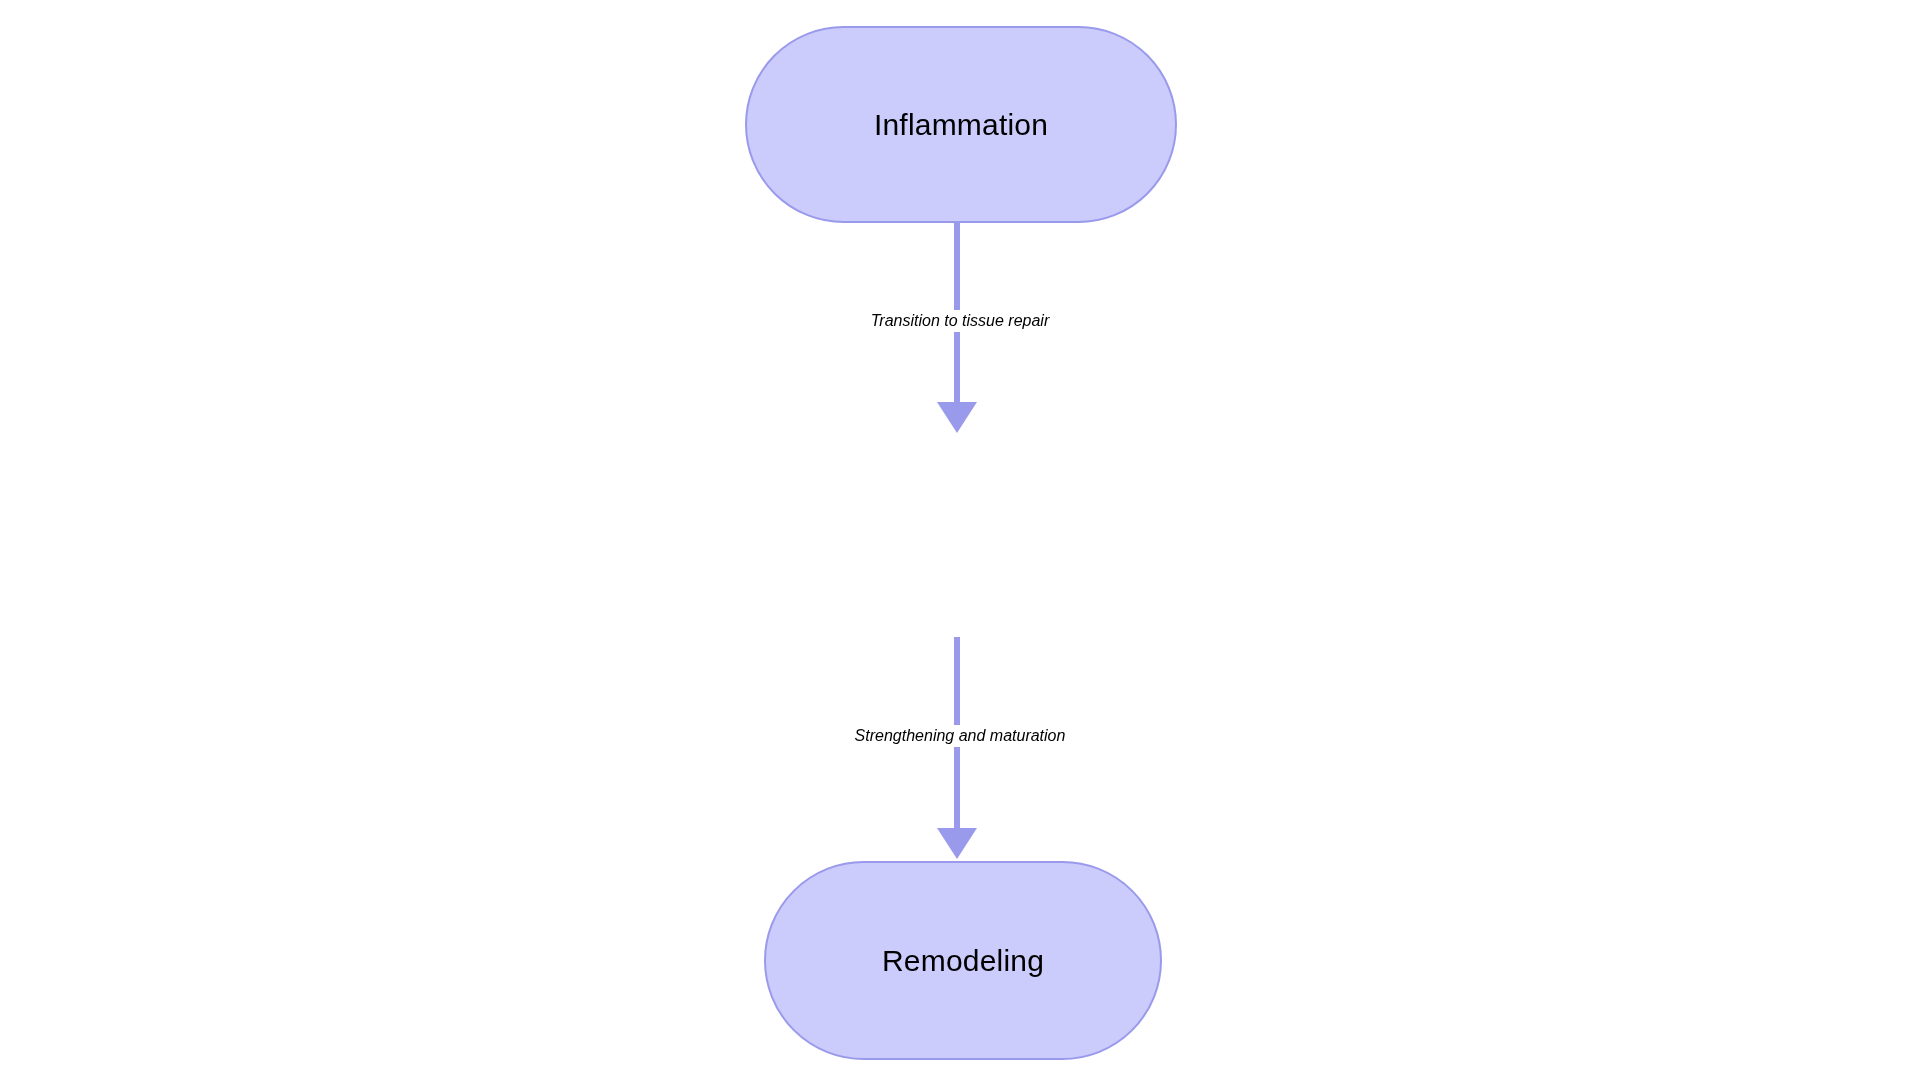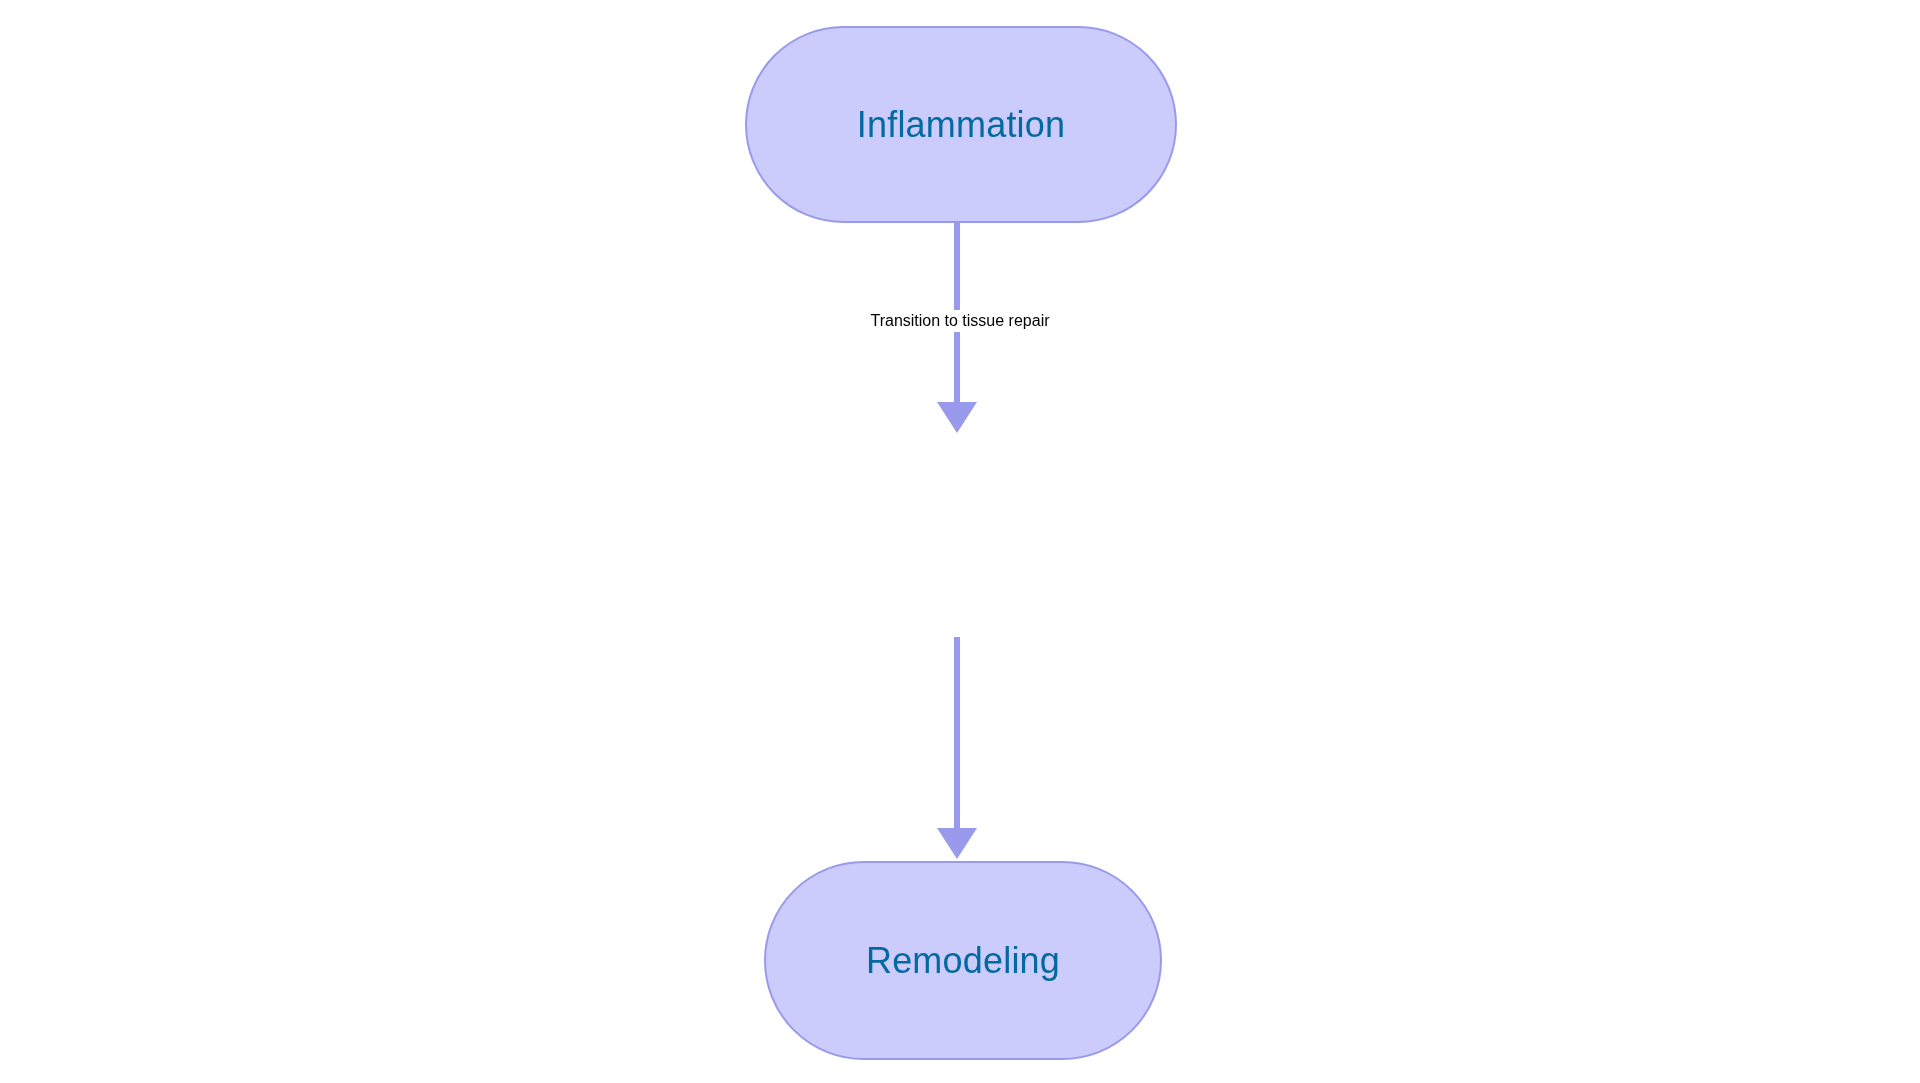--- a/index.html
+++ b/index.html
@@ -37,23 +37,23 @@
     background: #cbcbfc;
     border: 2px solid #9a9aec;
     border-radius: 999px;
     display: flex;
     align-items: center;
     justify-content: center;
     text-align: center;
   }
   .node-label {
     font-family: "Liberation Sans", sans-serif;
-    font-size: 36px;
+    font-size: 30px;
     font-weight: 400;
-    color: #0369a1;
+    color: #000000;
     letter-spacing: 0.2px;
     line-height: 1;
     white-space: nowrap;
   }
 
   .node-inflammation {
     left: 745px;
     top: 26px;
     width: 432px;
     height: 197px;
@@ -99,20 +99,21 @@
   .edge-label-2 {
     left: 0;
     right: 0;
     top: 650px;
     top: 725px;
   }
   .edge-label-inner {
     display: inline-block;
     background: #ffffff;
     padding: 2px 8px;
+    font-style: italic;
   }
   .edge-label-wrap {
     position: absolute;
     left: 0;
     width: 1920px;
     text-align: center;
   }
 </style>
 </head>
 <body>
@@ -126,19 +127,22 @@
 
     <div class="connector connector-1"></div>
     <div class="arrowhead arrowhead-1"></div>
     <div class="edge-label-wrap edge-label-1">
       <span class="edge-label-inner">Transition to tissue repair</span>
     </div>
 
 
     <div class="connector connector-2"></div>
     <div class="arrowhead arrowhead-2"></div>
+    <div class="edge-label-wrap edge-label-2">
+      <span class="edge-label-inner">Strengthening and maturation</span>
+    </div>
 
     <div class="node node-remodeling">
       <span class="node-label">Remodeling</span>
     </div>
 
   </div>
 </div>
 
 </body></html>

